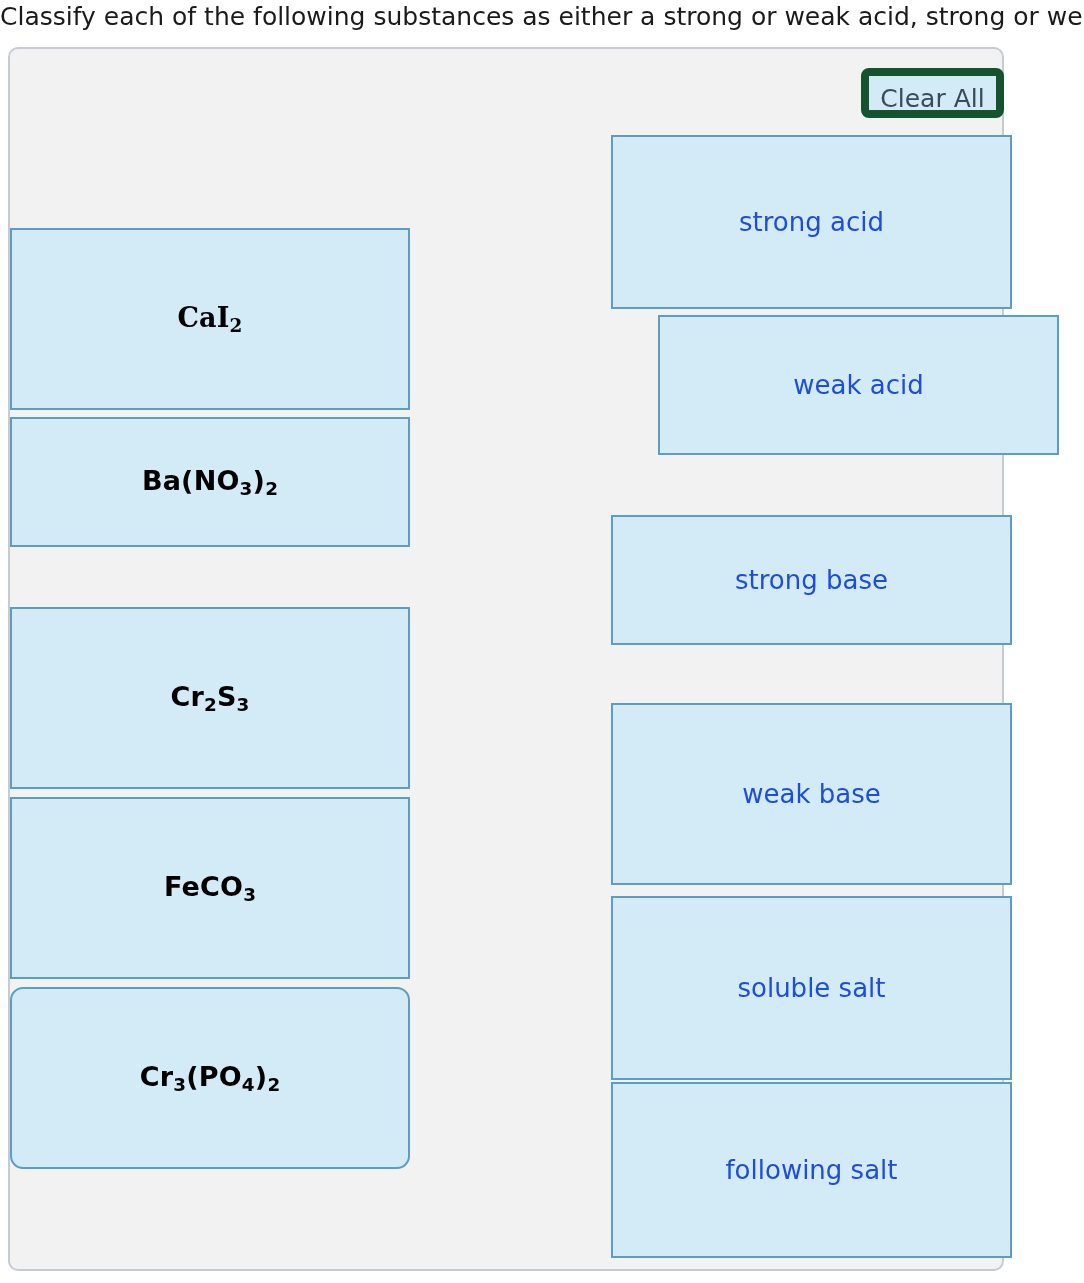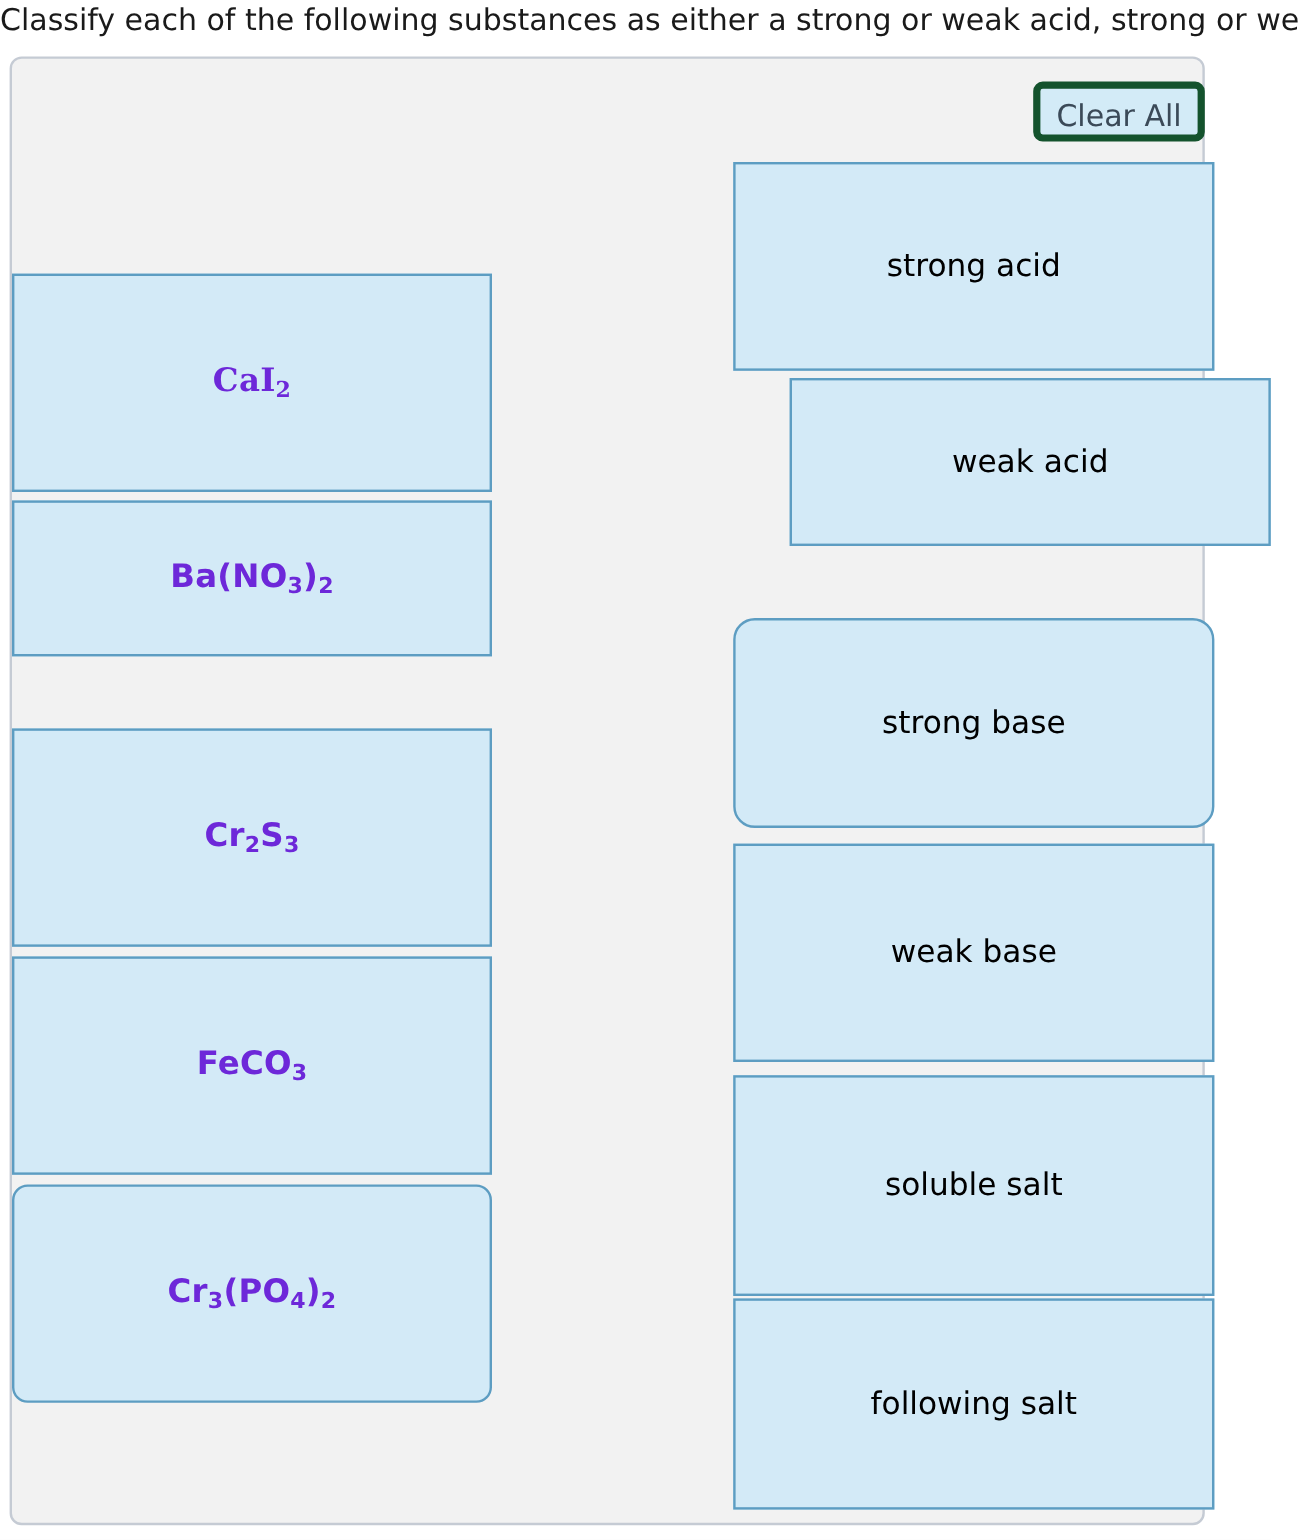--- a/index.html
+++ b/index.html
@@ -45,21 +45,21 @@
 
   
   #clear-all {
     position: absolute;
     left: 861px;
     top: 68px;
     width: 143px;
     height: 50px;
     box-sizing: border-box;
     background: #d3ebf7;
-    border: 6px solid #14532d;
+    border: 8px solid #14532d;
     border-radius: 8px;
     color: #3b4a58;
     font-size: 25px;
     font-family: "DejaVu Sans", "Liberation Sans", sans-serif;
     line-height: 46px;
     text-align: center;
     cursor: pointer;
     padding: 0;
   }
 
@@ -70,21 +70,21 @@
     width: 400px;
     box-sizing: border-box;
     background: #d3eaf7;
     border: 2px solid #5d9dc2;
     display: flex;
     align-items: center;
     justify-content: center;
     cursor: grab;
   }
   .tile-label {
-    color: #6d28d9;
+    color: #000000;
     font-weight: bold;
     font-size: 27px;
     letter-spacing: 0.2px;
     text-align: center;
     pointer-events: none;
   }
   .tile-label.serif {
     font-family: "DejaVu Serif", "Liberation Serif", serif;
   }
   .tile-label sub {
@@ -112,21 +112,21 @@
     width: 401px;
     box-sizing: border-box;
     background: #d3eaf7;
     border: 2px solid #5d9dc2;
     display: flex;
     align-items: center;
     justify-content: center;
     cursor: pointer;
   }
   .cat-label {
-    color: #000000;
+    color: #1d4ed8;
     font-size: 26px;
     font-family: "DejaVu Sans", "Liberation Sans", sans-serif;
     text-align: center;
     pointer-events: none;
   }
   .nub-left {
     position: absolute;
     left: -19px;
     top: 50%;
     margin-top: -19px;
@@ -170,21 +170,21 @@
   </div>
 <div id="category-column">
     <div class="cat" style="top: 135px; height: 174px;">
       <span class="nub-left"></span>
       <span class="cat-label">strong acid</span>
     </div>
     <div class="cat" style="top: 315px; height: 140px; margin-left: 47px;">
       <span class="nub-left"></span>
       <span class="cat-label">weak acid</span>
     </div>
-    <div class="cat" style="top: 515px; height: 175px; border-radius: 18px;">
+    <div class="cat" style="top: 515px; height: 130px;">
       <span class="nub-left"></span>
       <span class="cat-label">strong base</span>
     </div>
     <div class="cat" style="top: 703px; height: 182px;">
       <span class="nub-left"></span>
       <span class="cat-label">weak base</span>
     </div>
     <div class="cat" style="top: 896px; height: 184px;">
       <span class="nub-left"></span>
       <span class="cat-label">soluble salt</span>

